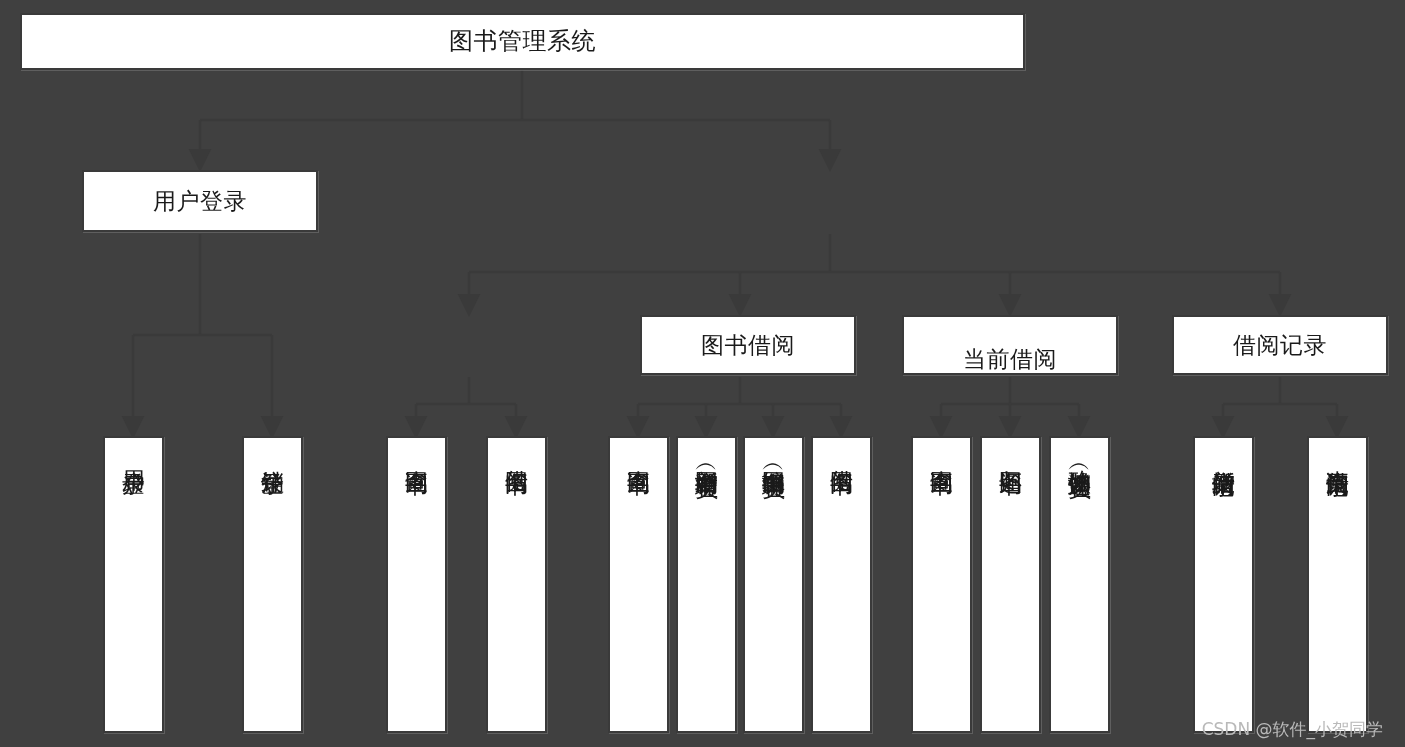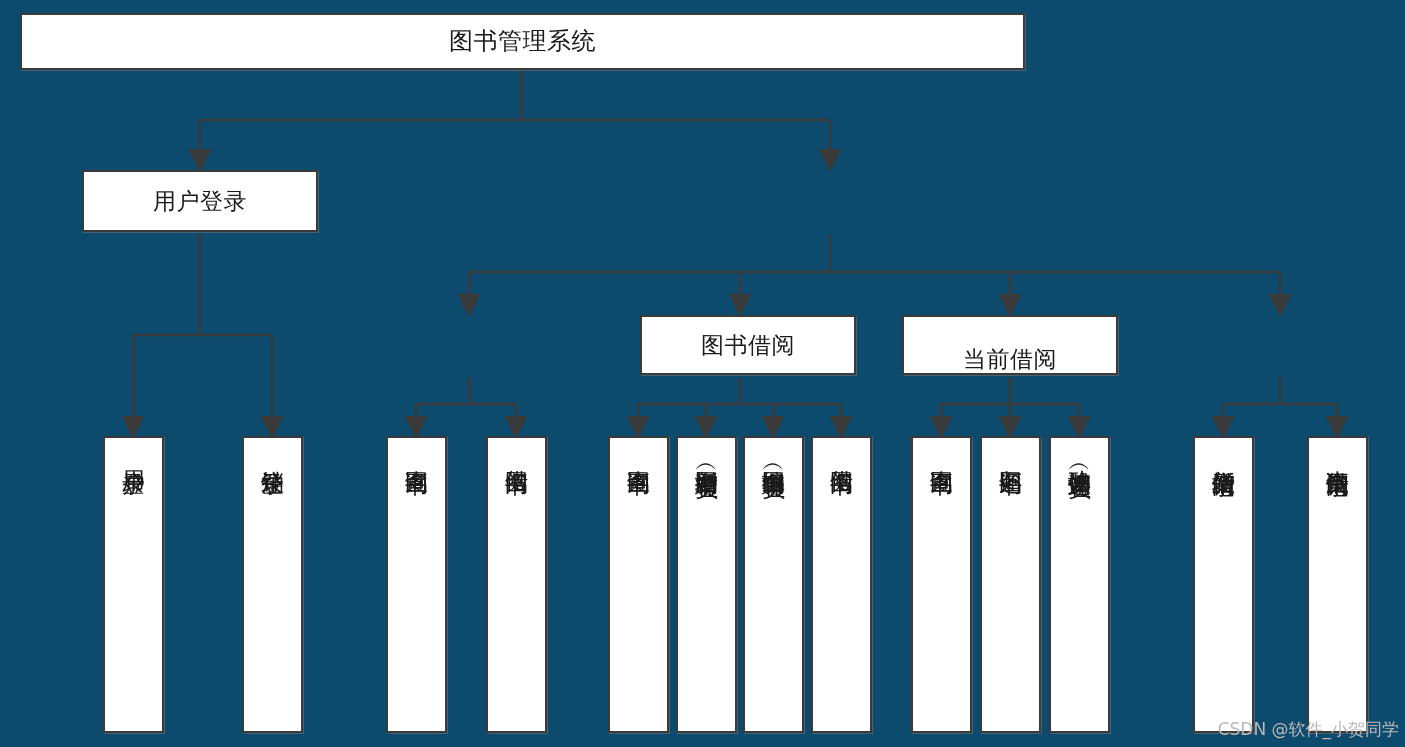--- a/index.html
+++ b/index.html
@@ -8,21 +8,21 @@
     padding: 0;
     background: #ffffff;
   }
   body {
     font-family: "DejaVu Sans", "Liberation Sans", sans-serif;
   }
   #diagram-root {
     position: relative;
     width: 1405px;
     height: 747px;
-    background: #0c4a6e;
+    background: #404040;
     overflow: hidden;
   }
   #edges-layer {
     position: absolute;
     left: 0;
     top: 0;
     width: 1405px;
     height: 747px;
     pointer-events: none;
   }
@@ -57,21 +57,21 @@
   .node.vertical .node-label {
     writing-mode: vertical-rl;
     text-orientation: upright;
     font-size: 23px;
     line-height: 1.18;
     letter-spacing: 1px;
     max-height: 275px;
   }
   #watermark {
     position: absolute;
-    right: 6px;
+    right: 22px;
     bottom: 6px;
     font-size: 17px;
     color: #b9b9b9;
     white-space: nowrap;
     font-family: "DejaVu Sans", "Liberation Sans", sans-serif;
   }
 </style>
 </head>
 <body>
 
@@ -134,20 +134,23 @@
   <div class="node horizontal" style="left:82px; top:170px; width:236px; height:62px;">
     <span class="node-label">用户登录</span>
   </div>
 
   <div class="node horizontal" style="left:632px; top:315px; width:216px; height:60px;margin-left:8px;">
     <span class="node-label">图书借阅</span>
   </div>
   <div class="node horizontal" style="left:902px; top:315px; width:216px; height:60px;align-items:flex-end;">
     <span class="node-label">当前借阅</span>
   </div>
+  <div class="node horizontal" style="left:1172px; top:315px; width:216px; height:60px;">
+    <span class="node-label">借阅记录</span>
+  </div>
 
   <div class="node vertical" style="left:103px; top:436px; width:61px; height:297px;">
     <span class="node-label">用户登录</span>
   </div>
   <div class="node vertical" style="left:242px; top:436px; width:61px; height:297px;">
     <span class="node-label">注销登录</span>
   </div>
 
   <div class="node vertical" style="left:386px; top:436px; width:61px; height:297px;">
     <span class="node-label">查询图书</span>

